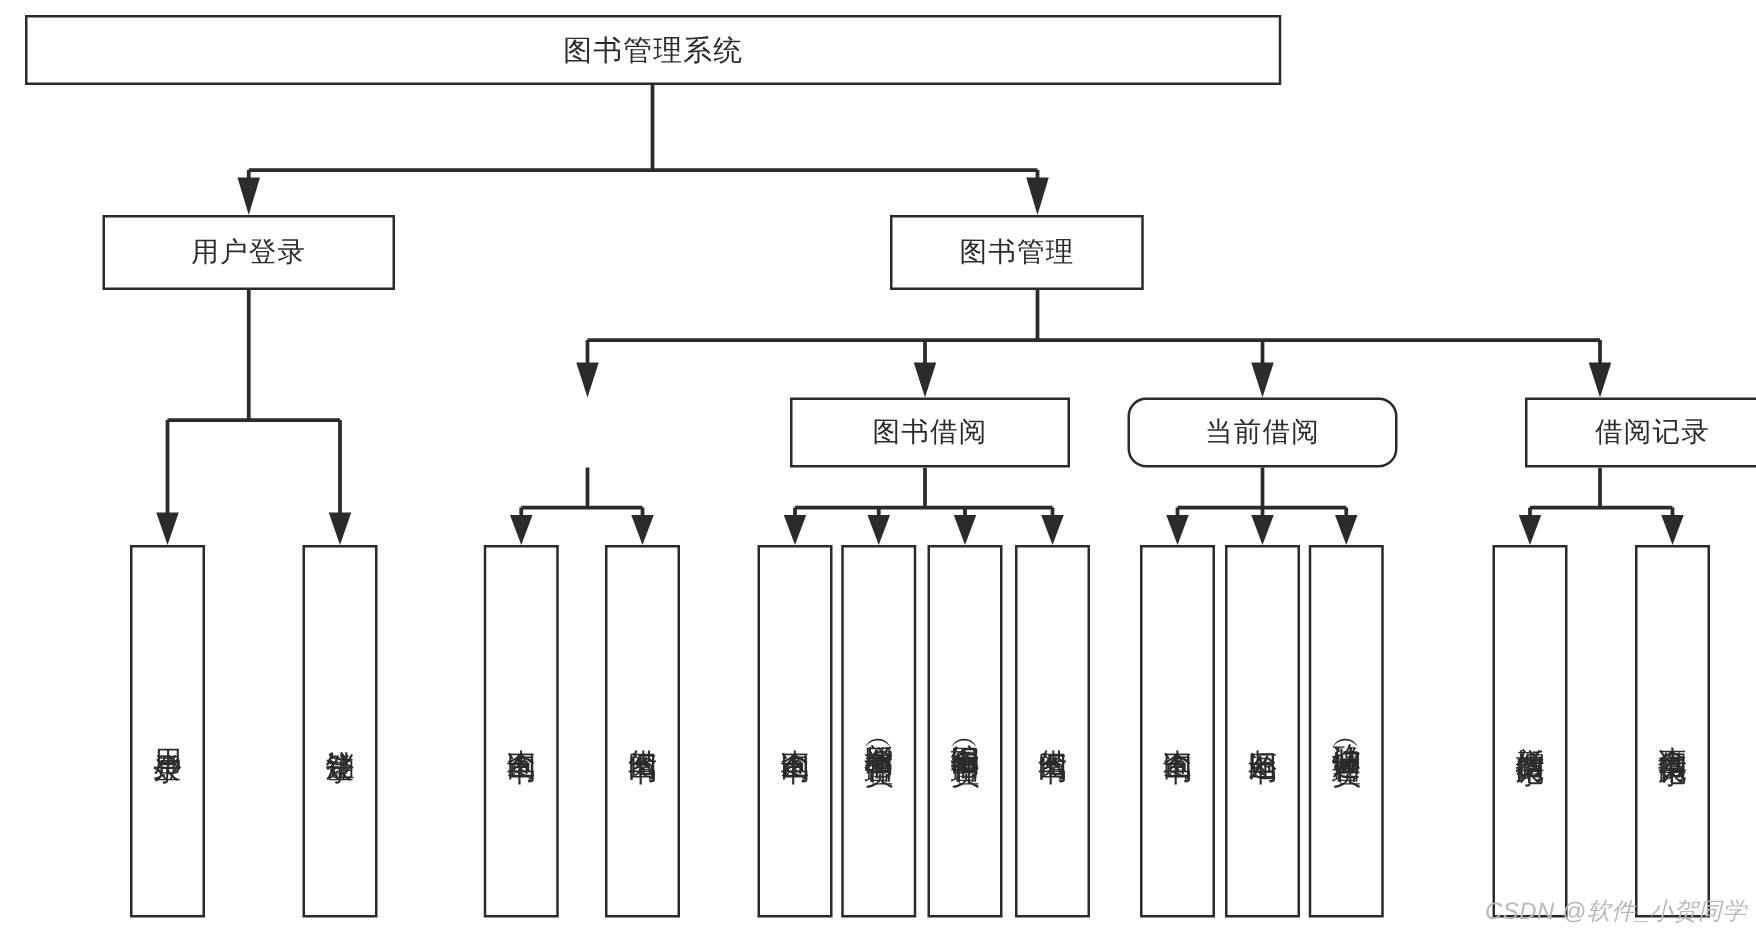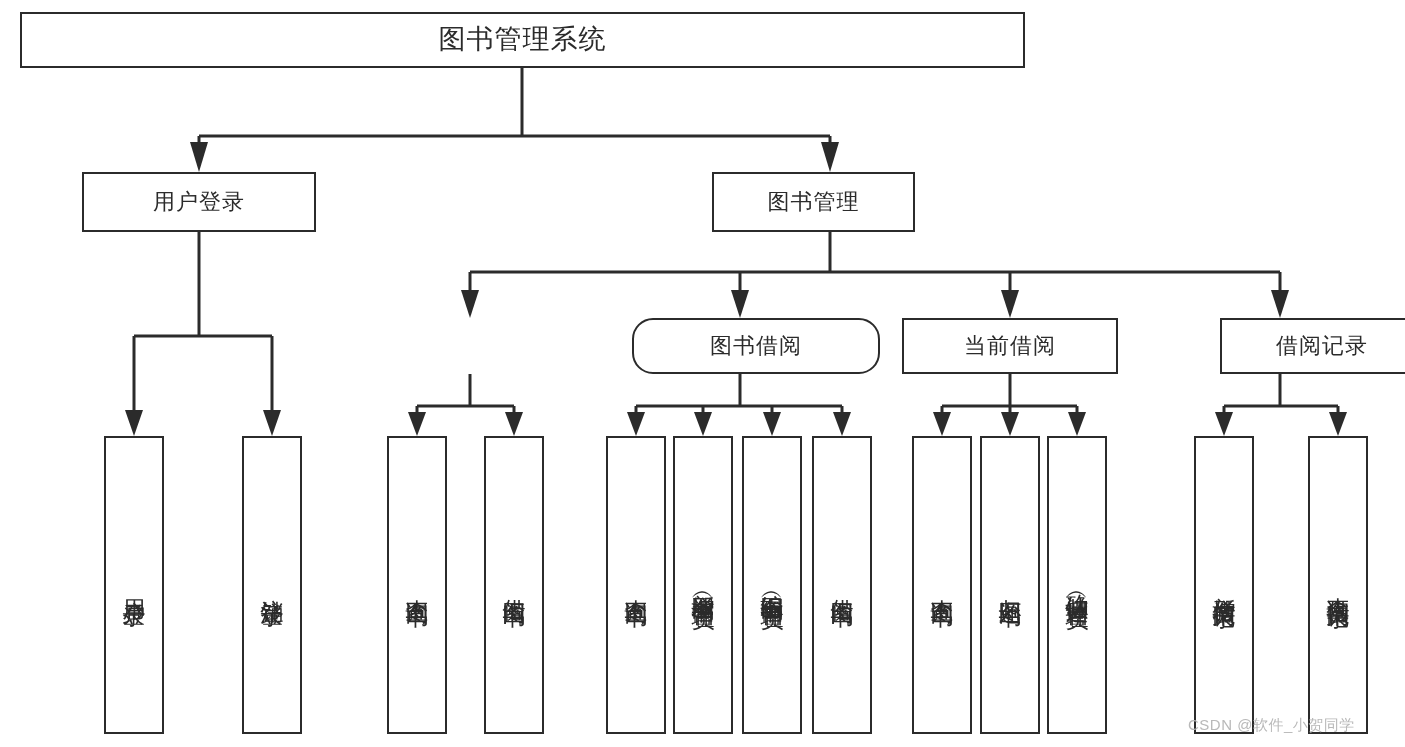--- a/index.html
+++ b/index.html
@@ -42,44 +42,45 @@
     text-align: center;
     line-height: 1.15;
     white-space: nowrap;
   }
   
   .node.horiz .lbl {
     font-size: 22px;
     letter-spacing: 1px;
   }
   .node.root .lbl {
-    font-size: 27px;
+    font-size: 23px;
   }
   
   .node.vert {
     align-items: center;
     justify-content: center;
   }
   .node.vert .lbl {
     writing-mode: vertical-rl;
     text-orientation: upright;
     font-size: 23px;
     line-height: 1.0;
     letter-spacing: 2px;
     white-space: nowrap;
   }
   .watermark {
     position: absolute;
     left: 1188px;
     top: 716px;
-    font-size: 15px;
+    font-size: 19px;
     color: #b9b9b9;
     white-space: nowrap;
     z-index: 5;
     letter-spacing: 0.5px;
+    font-style: italic;
   }
 </style>
 </head>
 <body>
 
 <div id="canvas">
 
   <svg class="edges" viewBox="0 0 1405 747" xmlns="http://www.w3.org/2000/svg">
     <g fill="none" stroke="#2b2b2b" stroke-width="3">
 
@@ -160,25 +161,25 @@
 
   <div class="node horiz" style="left:82px; top:172px; width:234px; height:60px;">
     <span class="lbl">用户登录</span>
   </div>
 
   <div class="node horiz" style="left:712px; top:172px; width:203px; height:60px;">
     <span class="lbl">图书管理</span>
   </div>
 
 
-  <div class="node horiz" style="left:632px; top:318px; width:248px; height:56px;border-radius:21px;">
+  <div class="node horiz" style="left:632px; top:318px; width:224px; height:56px;">
     <span class="lbl">图书借阅</span>
   </div>
 
-  <div class="node horiz" style="left:902px; top:318px; width:216px; height:56px;">
+  <div class="node horiz" style="left:902px; top:318px; width:216px; height:56px;border-radius:15px;">
     <span class="lbl">当前借阅</span>
   </div>
 
   <div class="node horiz" style="left:1220px; top:318px; width:204px; height:56px;">
     <span class="lbl">借阅记录</span>
   </div>
 
   <div class="node vert" style="left:104px; top:436px; width:60px; height:298px;">
     <span class="lbl">用户登录</span>
   </div>

